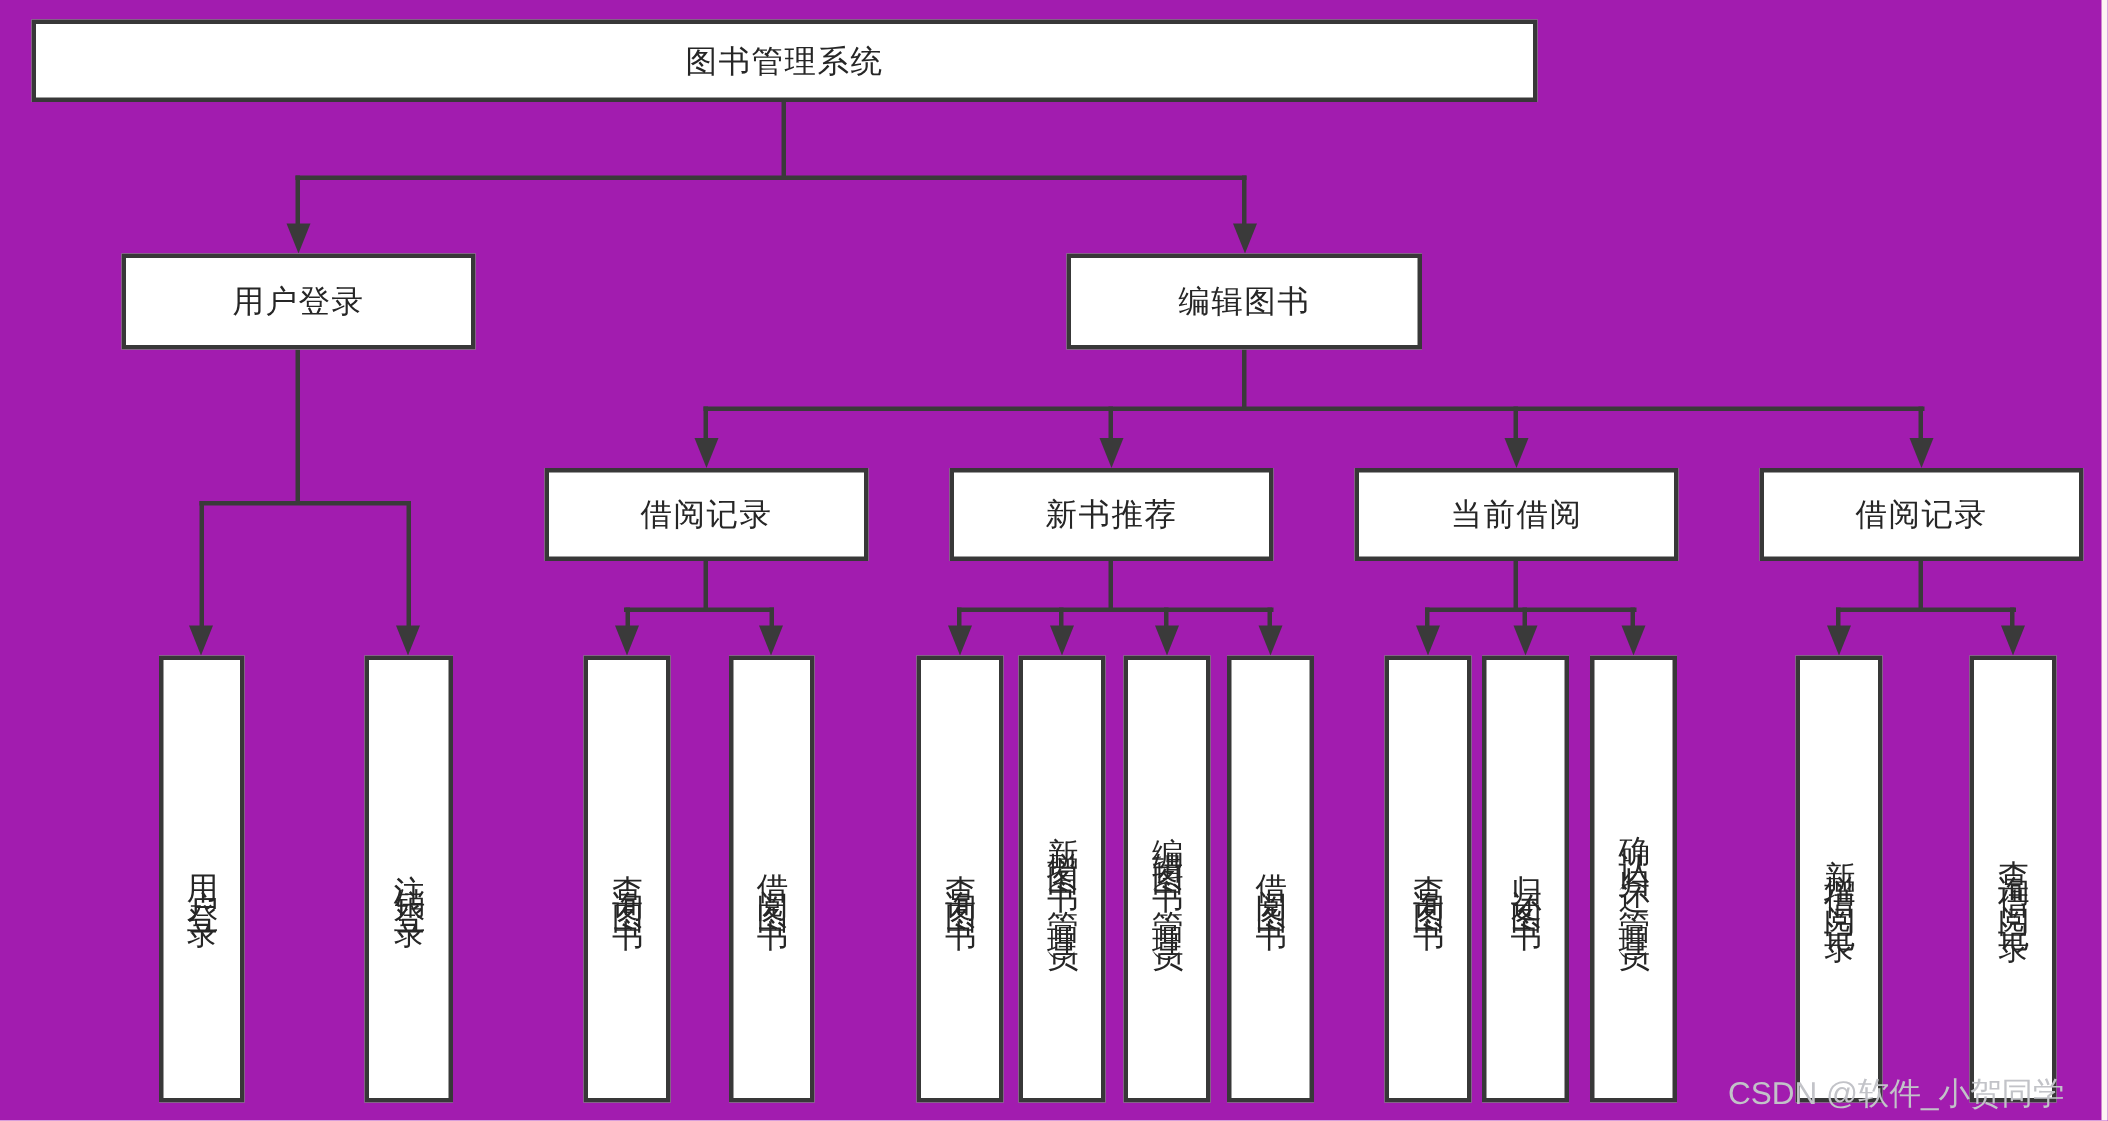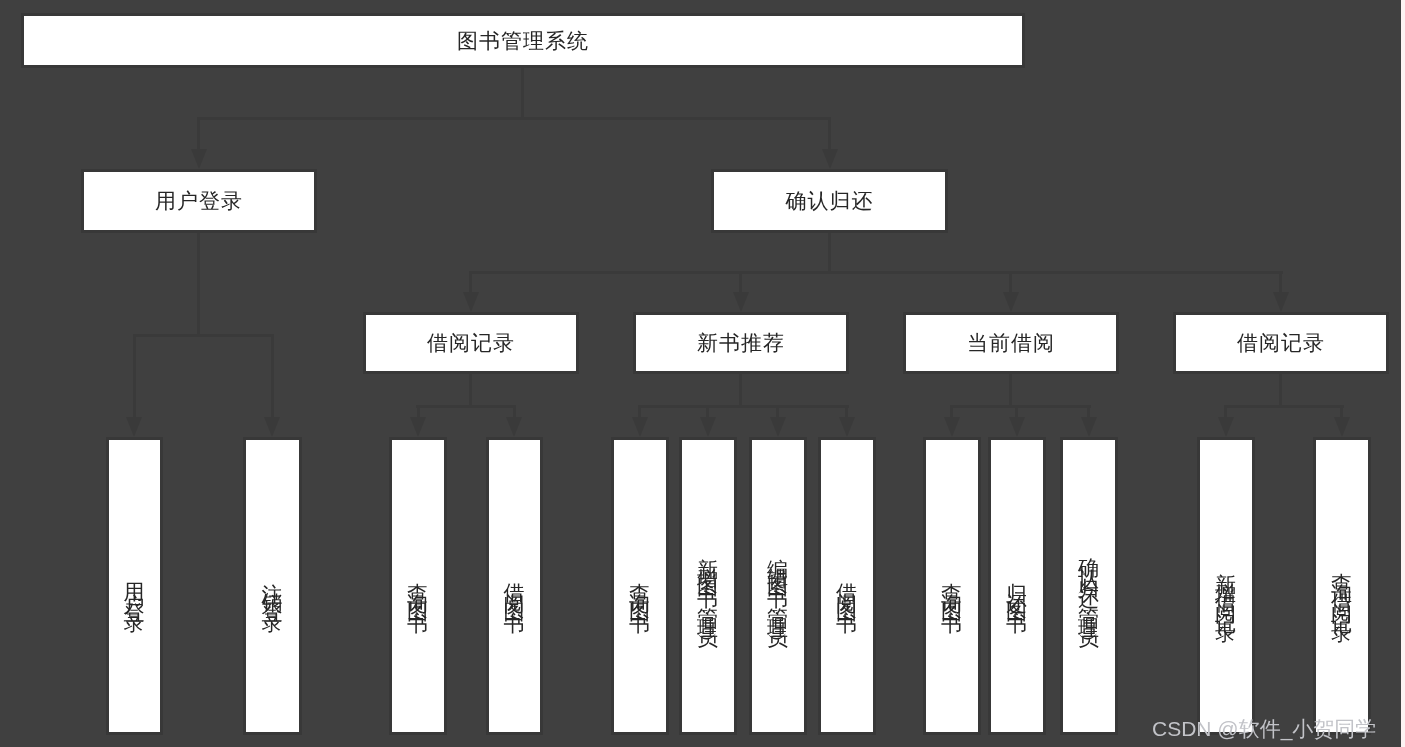--- a/index.html
+++ b/index.html
@@ -1,20 +1,20 @@
 <!DOCTYPE html>
 <html><head>
 <meta charset="utf-8">
 <style>
   html,body { margin:0; padding:0; background:#ffffff; }
   #canvas {
     position: relative;
     width: 1405px;
     height: 747px;
-    background: #404040;
+    background: #a21caf;
     font-family: "Liberation Sans", "DejaVu Sans", sans-serif;
     color: #262626;
     overflow: hidden;
   }
   .node {
     position: absolute;
     box-sizing: border-box;
     border: 3px solid #383838;
     background: #ffffff;
     display: flex;
@@ -80,21 +80,21 @@
   <div class="hl" style="left:197px; top:117px; width:634px;"></div>
   <div class="vl" style="left:197px; top:117px; height:35px;"></div>
   <div class="arr" style="left:191px; top:149px;"></div>
   <div class="vl" style="left:828px; top:117px; height:35px;"></div>
   <div class="arr" style="left:822px; top:149px;"></div>
 
   <div class="node" style="left:81px; top:169px; width:236px; height:64px;">
     <span>用户登录</span>
   </div>
   <div class="node" style="left:711px; top:169px; width:237px; height:64px;">
-    <span>确认归还</span>
+    <span>编辑图书</span>
   </div>
 
   <div class="vl" style="left:197px; top:233px; height:103px;"></div>
   <div class="hl" style="left:133px; top:334px; width:141px;"></div>
   <div class="vl" style="left:133px; top:334px; height:85px;"></div>
   <div class="arr" style="left:126px; top:417px;"></div>
   <div class="vl" style="left:271px; top:334px; height:85px;"></div>
   <div class="arr" style="left:264px; top:417px;"></div>
 
   <div class="vl" style="left:828px; top:233px; height:40px;"></div>

